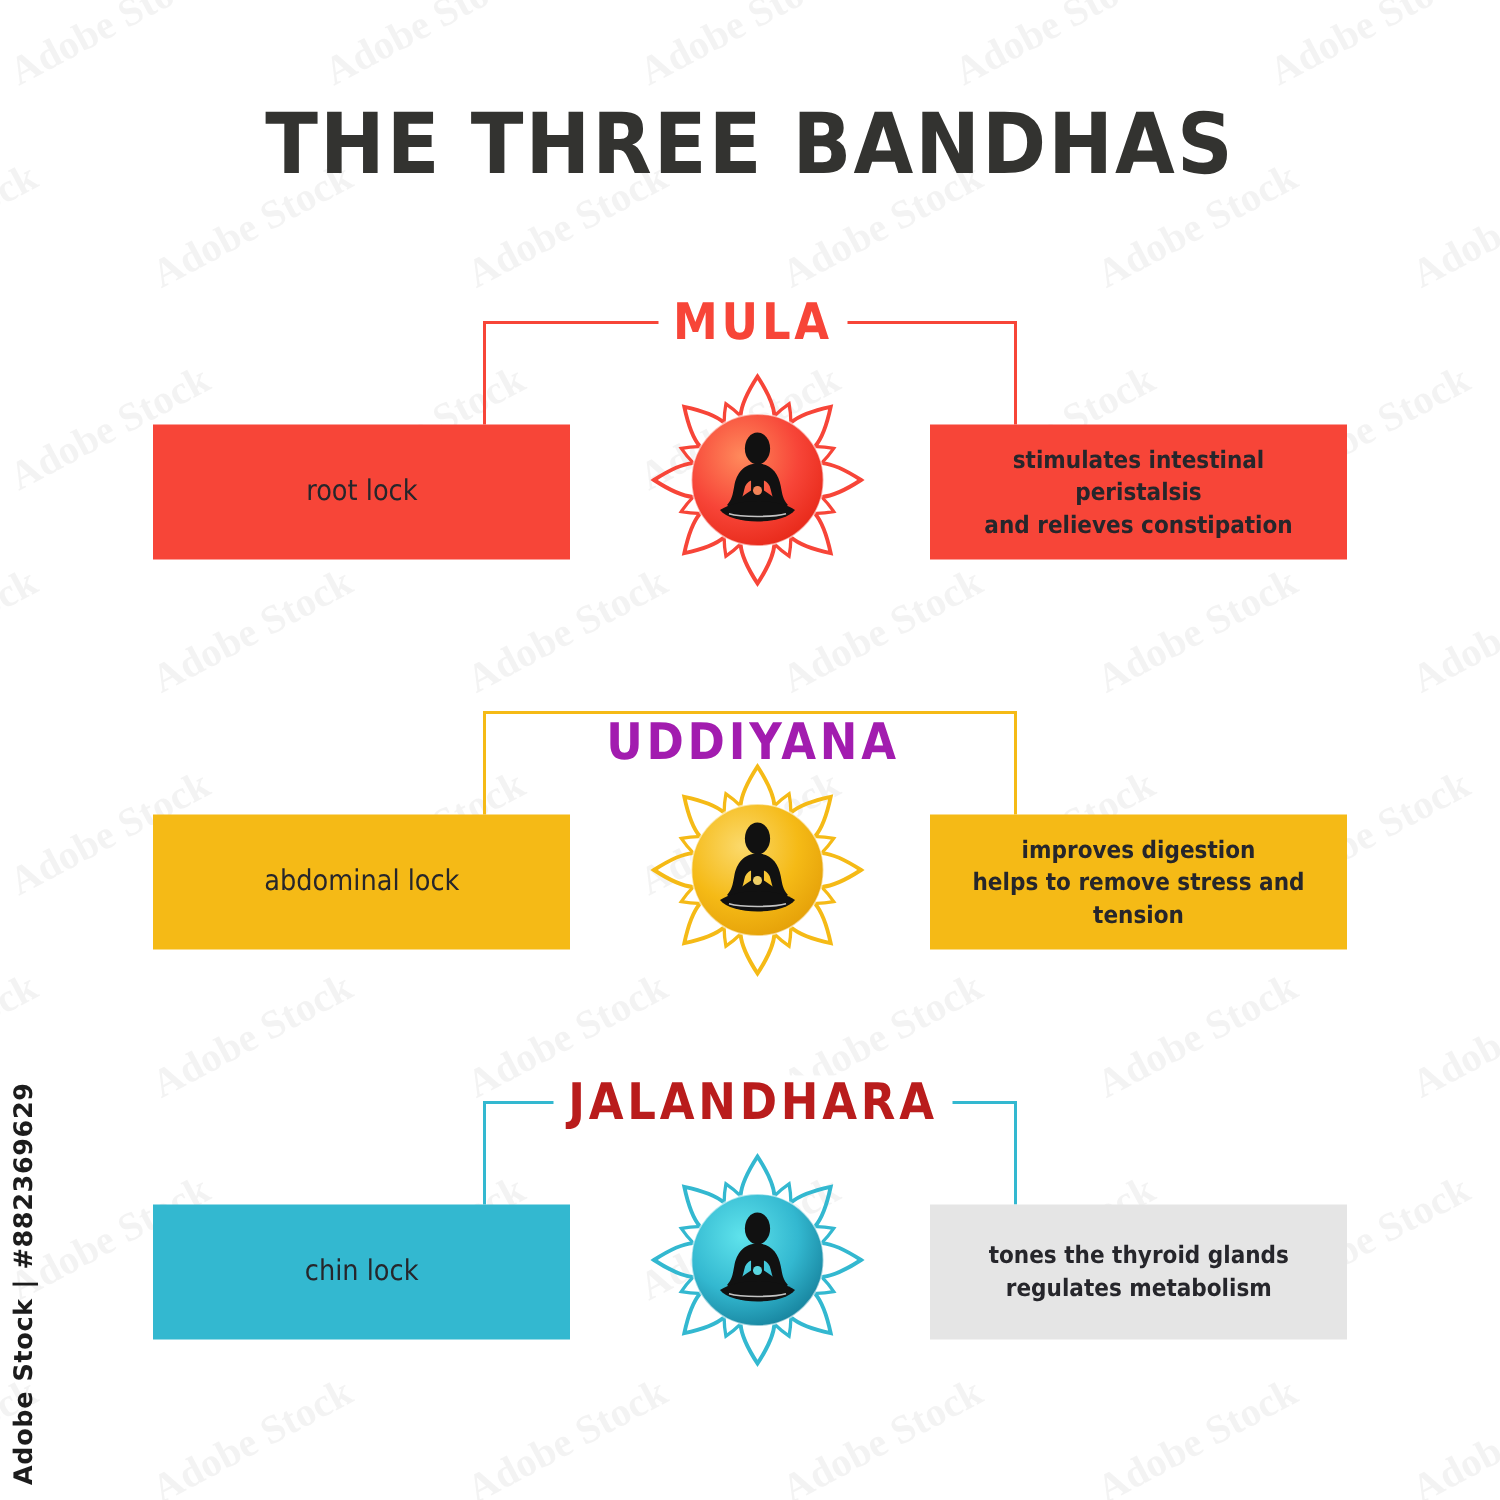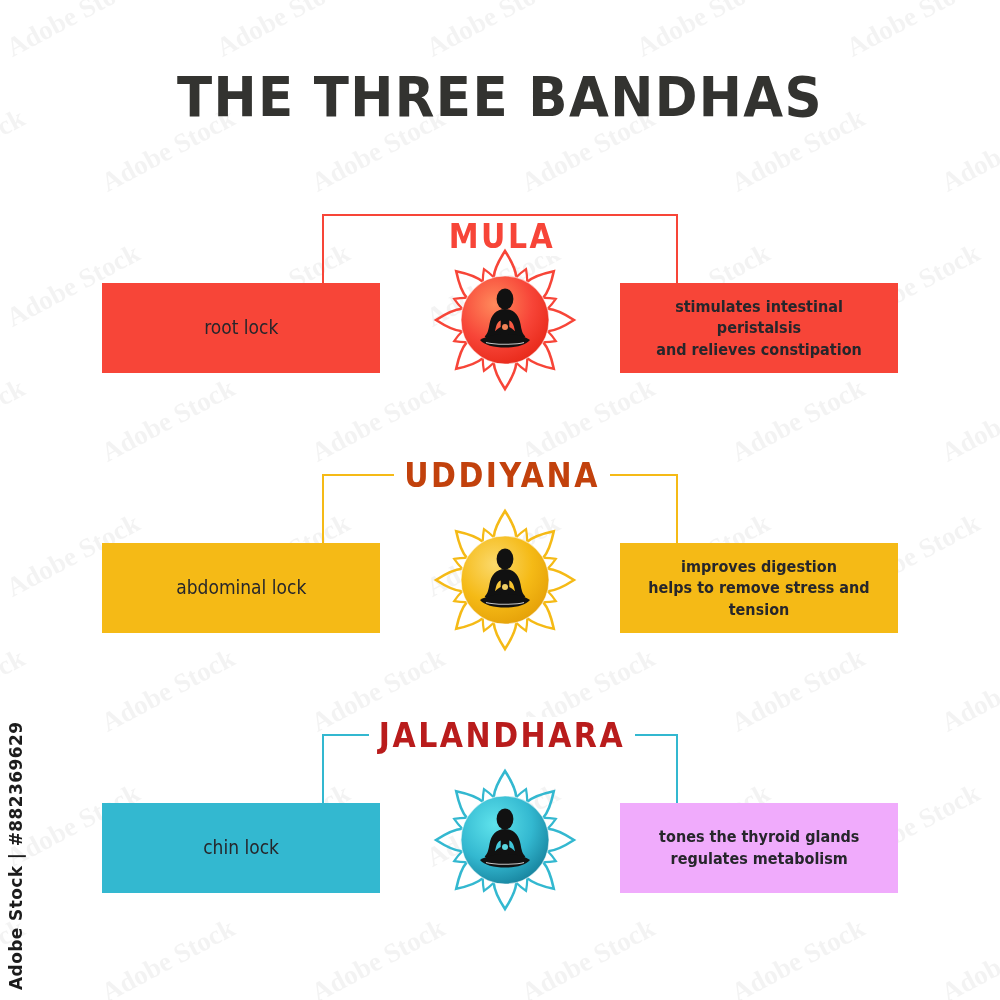--- a/index.html
+++ b/index.html
@@ -185,21 +185,21 @@
     <div class="wm-tile" style="left: 725px; top: 945px;">Adobe Stock</div>
     <div class="wm-tile" style="left: 935px; top: 945px;">Adobe Stock</div>
   </div>
 
 <div class="wm-text">Adobe Stock | #882369629</div>
 
 <div class="title">THE THREE BANDHAS</div>
 
 <div class="row" id="row-mula">
   <div class="bracket" style="color: rgb(247, 69, 56);">
-    <div class="bracket-label" style="color: rgb(247, 69, 56); margin-top: 21px;">
+    <div class="bracket-label" style="color: rgb(247, 69, 56);">
       <span>MULA</span>
     </div>
   </div>
   <div class="box box-left" style="background: rgb(247, 69, 56); justify-content: center;">
     <div class="box-text">root lock</div>
   </div>
   <div class="box box-right" style="background: rgb(247, 69, 56);">
     <div class="box-text">stimulates intestinal peristalsis
 and relieves constipation</div>
   </div>
@@ -236,21 +236,21 @@
           <path d="M50 95 c6 -4 16 -6 25 -6 c9 0 19 2 25 6 c-4 5 -14 7.6 -25 7.6 C64 102.6 54 100 50 95 Z"></path>
           <path d="M56 97.5 c8 2.4 30 2.4 38 0" fill="none" stroke="#ffffff" stroke-width="1.1" opacity="0.75"></path>
         </g>
         <circle cx="75" cy="82" r="3" fill="#FF8A5C" opacity="0.95"></circle>
       </svg>
     </div>
 </div>
 
 <div class="row" id="row-uddiyana">
   <div class="bracket" style="color: rgb(245, 186, 22);">
-    <div class="bracket-label" style="color: #c2410c;">
+    <div class="bracket-label" style="color: #a21caf; margin-top: 20px;">
       <span>UDDIYANA</span>
     </div>
   </div>
   <div class="box box-right" style="background: rgb(245, 186, 22);">
     <div class="box-text">improves digestion
 helps to remove stress and tension</div>
   </div>
   <div class="box box-left" style="background: rgb(245, 186, 22);">
     <div class="box-text">abdominal lock</div>
   </div>
@@ -294,21 +294,21 @@
 
 <div class="row" id="row-jalandhara">
   <div class="bracket" style="color: rgb(51, 184, 208);">
     <div class="bracket-label" style="color: #b91c1c;">
       <span>JALANDHARA</span>
     </div>
   </div>
   <div class="box box-left" style="background: rgb(51, 184, 208);">
     <div class="box-text">chin lock</div>
   </div>
-  <div class="box box-right" style="background: #f0abfc;">
+  <div class="box box-right" style="background: #e5e5e5;">
     <div class="box-text">tones the thyroid glands
 regulates metabolism</div>
   </div>
   <div class="emblem">
       <svg viewBox="0 0 150 150" xmlns="http://www.w3.org/2000/svg">
         <defs>
           <radialGradient id="g2" cx="38%" cy="32%" r="78%">
             <stop offset="0%" stop-color="#5FE3EC"></stop>
             <stop offset="55%" stop-color="#33B8D0"></stop>
             <stop offset="100%" stop-color="#127A95"></stop>

